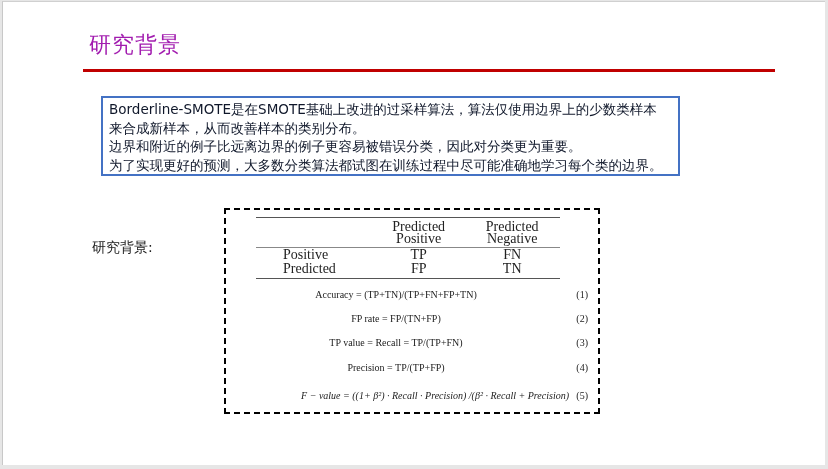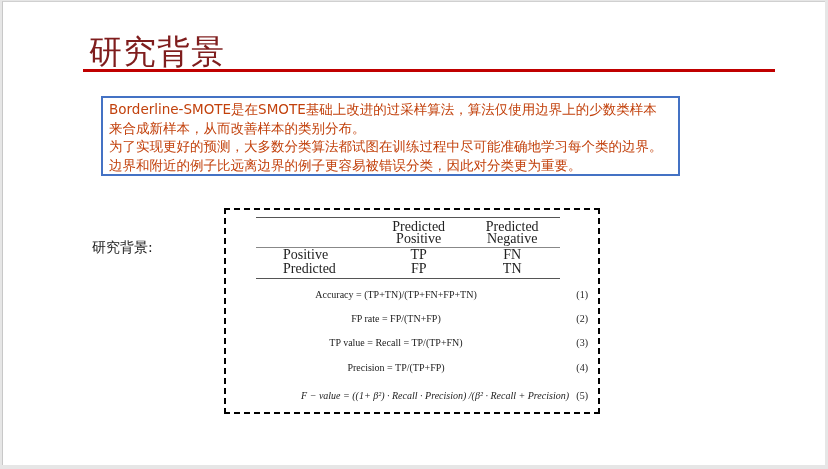--- a/index.html
+++ b/index.html
@@ -12,33 +12,33 @@
   .slide {
     position: absolute; left: 2px; top: 1px;
     width: 823px; height: 464px;
     background: #ffffff;
     border-left: 1px solid #c8c8c8;
     border-top: 1px solid #d0d0d0;
     box-sizing: border-box;
   }
   .title {
     position: absolute; left: 86px; top: 28px;
-    font-size: 33px; color: #7f1d1d; letter-spacing: 1px;
+    font-size: 22px; color: #a21caf; letter-spacing: 1px;
     font-family: "DejaVu Sans", sans-serif;
   }
   .title-rule {
     position: absolute; left: 80px; top: 67px;
     width: 692px; height: 3px; background: #c00000;
   }
   .textbox {
     position: absolute; left: 98px; top: 94px;
     width: 579px; height: 80px;
     border: 2px solid #4472c4; box-sizing: border-box;
     padding: 2px 6px;
-    font-size: 13.5px; line-height: 18.5px; color: #c2410c;
+    font-size: 13.5px; line-height: 18.5px; color: #0f172a;
     white-space: nowrap;
   }
   .textbox div { white-space: nowrap; }
   .label {
     position: absolute; left: 89px; top: 237px;
     font-size: 14px; color: #222;
   }
   .figure {
     position: absolute; left: 221px; top: 206px;
     width: 376px; height: 206px;
@@ -64,22 +64,22 @@
 </head>
 <body>
 
 <div class="slide">
   <div class="title">研究背景</div>
   <div class="title-rule"></div>
 
   <div class="textbox">
     <div>Borderline-SMOTE是在SMOTE基础上改进的过采样算法，算法仅使用边界上的少数类样本</div>
     <div>来合成新样本，从而改善样本的类别分布。</div>
+    <div>边界和附近的例子比远离边界的例子更容易被错误分类，因此对分类更为重要。</div>
     <div>为了实现更好的预测，大多数分类算法都试图在训练过程中尽可能准确地学习每个类的边界。</div>
-    <div>边界和附近的例子比远离边界的例子更容易被错误分类，因此对分类更为重要。</div>
   </div>
 
   <div class="label">研究背景:</div>
 
   <div class="figure">
     <table class="cm-table">
       <thead>
         <tr class="rule-top">
           <td></td>
           <td>Predicted Positive</td>

